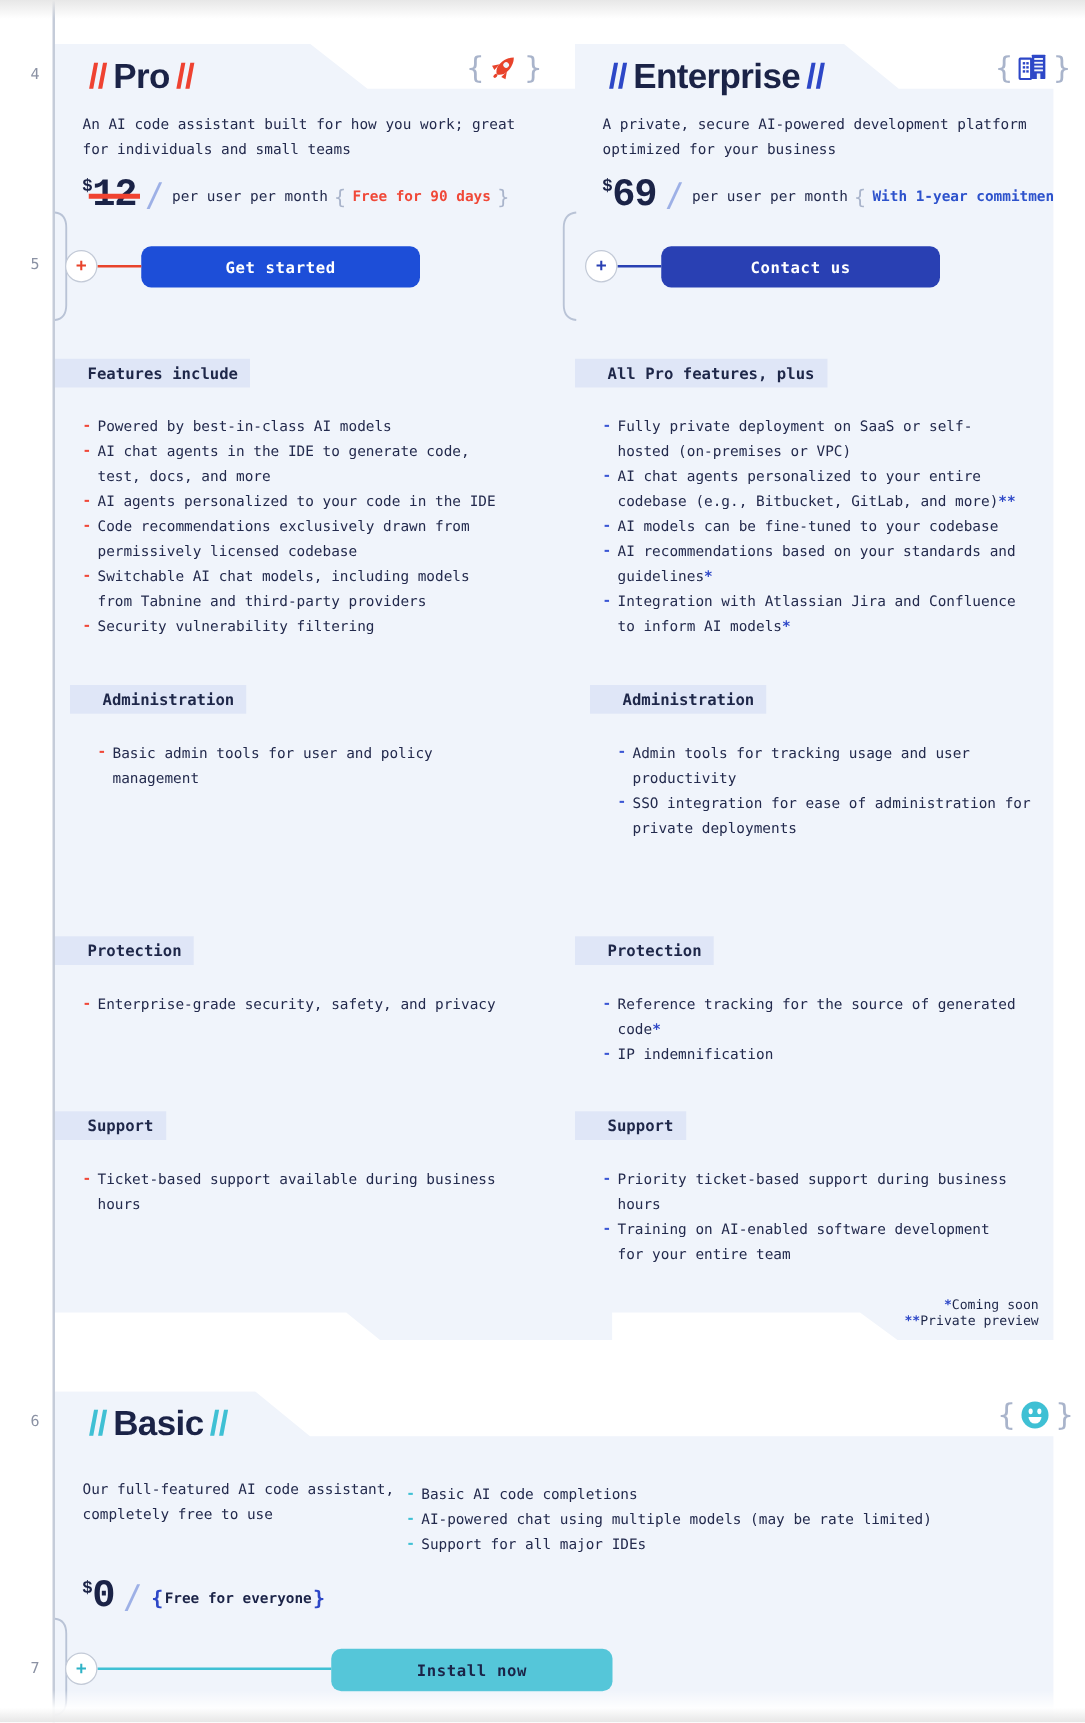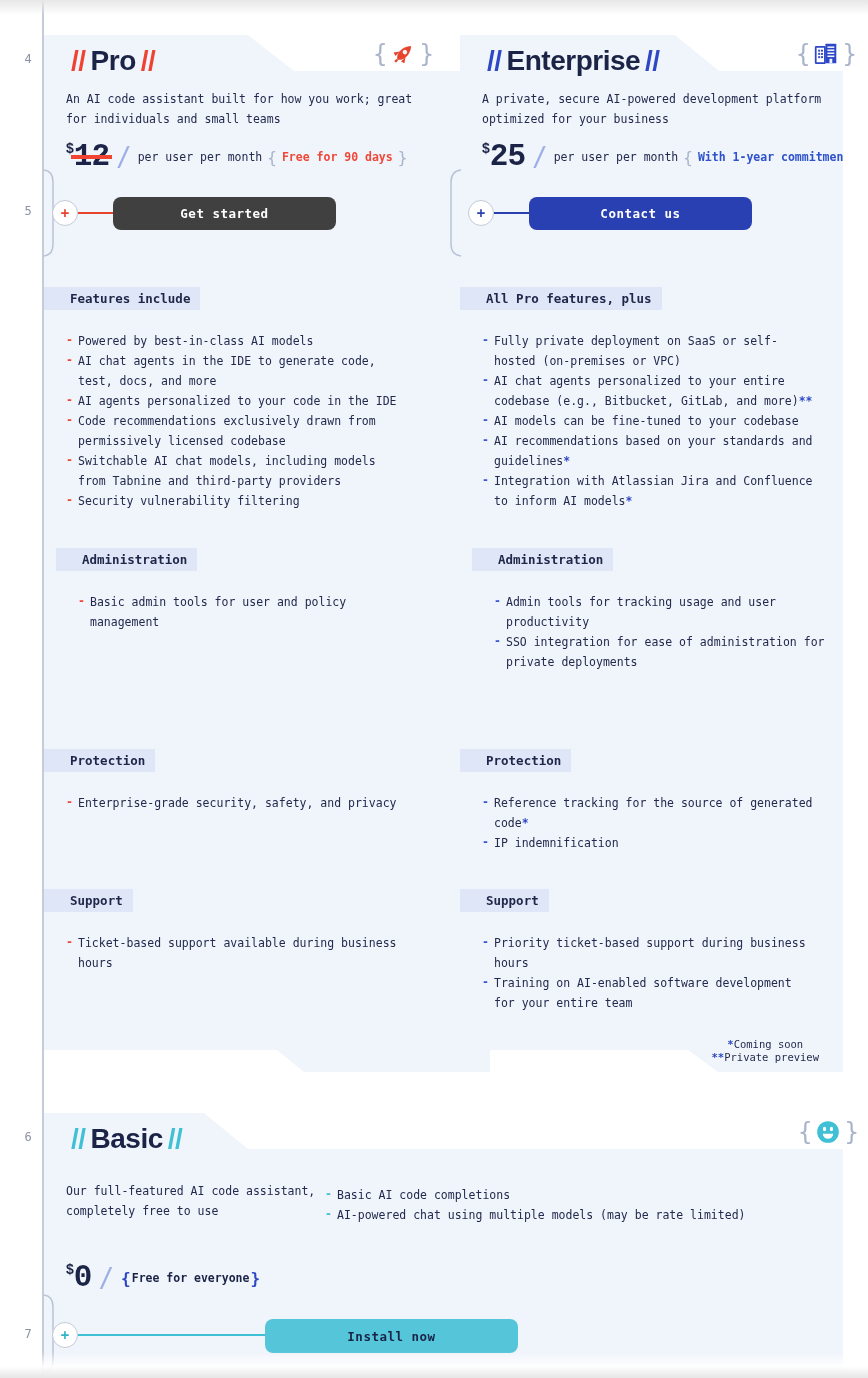--- a/index.html
+++ b/index.html
@@ -38,42 +38,42 @@
   .unit{font-size:11.5px;color:#232a4d;}
   .pbrace{font-size:16px;color:#a9b4cb;margin:0 5px;}
   .pnote{font-size:11.5px;font-weight:700;}
   .card-pro .pnote{color:#f04838;} .card-ent .pnote{color:#2d52cc;}
   .card-basic .pbrace{color:#2d47c7;margin:0 1px;font-weight:700;}
   .card-basic .pnote{color:#1b2347;font-weight:700;}
 
   .cta{position:absolute;left:69px;top:162px;width:223px;height:33px;border:none;border-radius:8px;
       font-family:"DejaVu Sans Mono",monospace;font-weight:700;font-size:12.5px;letter-spacing:.5px;
       color:#fff;cursor:pointer;z-index:3;}
-  .card-pro .cta{background:#404040;} .card-ent .cta{background:#2940b3;}
-  .card-basic .cta{left:221px;top:206px;width:253px;height:34px;background:#55c6d9;color:#1b2347;}
+  .card-pro .cta{background:#1d4ed8;} .card-ent .cta{background:#2940b3;}
+  .card-basic .cta{left:221px;top:206px;width:225px;height:34px;background:#55c6d9;color:#1b2347;}
 
   .pluscirc{position:absolute;width:26px;height:26px;border-radius:50%;background:#fff;border:1.5px solid #c3cad7;
       box-sizing:border-box;z-index:4;display:flex;align-items:center;justify-content:center;
       font-size:14px;font-weight:700;cursor:pointer;}
   .connector{position:absolute;height:1.5px;z-index:2;}
 
   .seclabel{display:inline-block;background:#dfe6f7;padding:4px 10px 4px 26px;
       font-size:12.5px;font-weight:700;color:#1e2749;}
   .sec{position:absolute;left:0;}
   .sec .list{margin:21px 0 0 22px;}
   .li{position:relative;padding-left:12px;width:322px;font-size:11.5px;line-height:20px;color:#232a4d;}
   .li::before{content:'-';position:absolute;left:0;top:-1px;font-weight:700;}
   .card-pro .li::before{color:#f04838;}
   .card-ent .li::before{color:#3a56d4;}
   .card-basic .li::before{color:#3fc0d4;}
   .mark{color:#2d47c7;font-weight:700;}
 
   .s-features{top:252px;} .s-admin{top:513px;padding-left:12px;} .s-protection{top:714px;} .s-support{top:854px;}
 
-  .footnote{position:absolute;right:24px;top:1003px;text-align:center;font-size:10.5px;line-height:13px;color:#1e2749;z-index:3;}
+  .footnote{position:absolute;right:12px;top:1003px;text-align:right;font-size:10.5px;line-height:13px;color:#1e2749;z-index:3;}
 
   .basiclist{position:absolute;left:281px;top:72px;}
   .basiclist .li{width:520px;}
 
   .iconbox{position:absolute;display:flex;align-items:center;z-index:5;}
   .ibrace{font-size:24px;color:#a9b4cb;line-height:28px;}
   .iconbox svg{margin:0 3px;}
 
   .fnmark{font-weight:700;color:#2d47c7;}
 </style>
@@ -160,21 +160,21 @@
     </div>
   <div class="connector" style="left:78px;top:212px;width:35px;background:#e8432b"></div>
 
   <div class="card card-ent">
     <div class="cardtitle">
       <span class="sl">//</span><span>Enterprise</span><span class="sl">//</span>
     </div>
     <div class="desc">A private, secure AI-powered development platform optimized for your business</div>
     <div class="pricerow">
       <span class="cur">$</span>
-      <span class="amount">25</span>
+      <span class="amount">69</span>
       <span class="bigslash">/</span>
       <span class="unit">per user per month</span>
       <span class="pbrace">{</span>
       <span class="pnote">With 1-year commitment</span>
       <span class="pbrace">}</span>
     </div>
     <button class="cta">Contact us</button>
 
     <div class="sec s-features">
       <div class="seclabel">All Pro features, plus</div>
@@ -240,20 +240,21 @@
   <div class="connector" style="left:494px;top:212px;width:35px;background:#2940b3"></div>
 
   <div class="card card-basic">
     <div class="cardtitle">
       <span class="sl">//</span><span>Basic</span><span class="sl">//</span>
     </div>
     <div class="desc">Our full-featured AI code assistant, completely free to use</div>
     <div class="basiclist">
         <div class="li"><span>Basic AI code completions</span></div>
         <div class="li"><span>AI-powered chat using multiple models (may be rate limited)</span></div>
+        <div class="li"><span>Support for all major IDEs</span></div>
       </div>
     <div class="pricerow">
       <span class="cur">$</span>
       <span class="amount">0</span>
       <span class="bigslash">/</span>
       <span class="pbrace">{</span>
       <span class="pnote">Free for everyone</span>
       <span class="pbrace">}</span>
     </div>
     <button class="cta">Install now</button>

